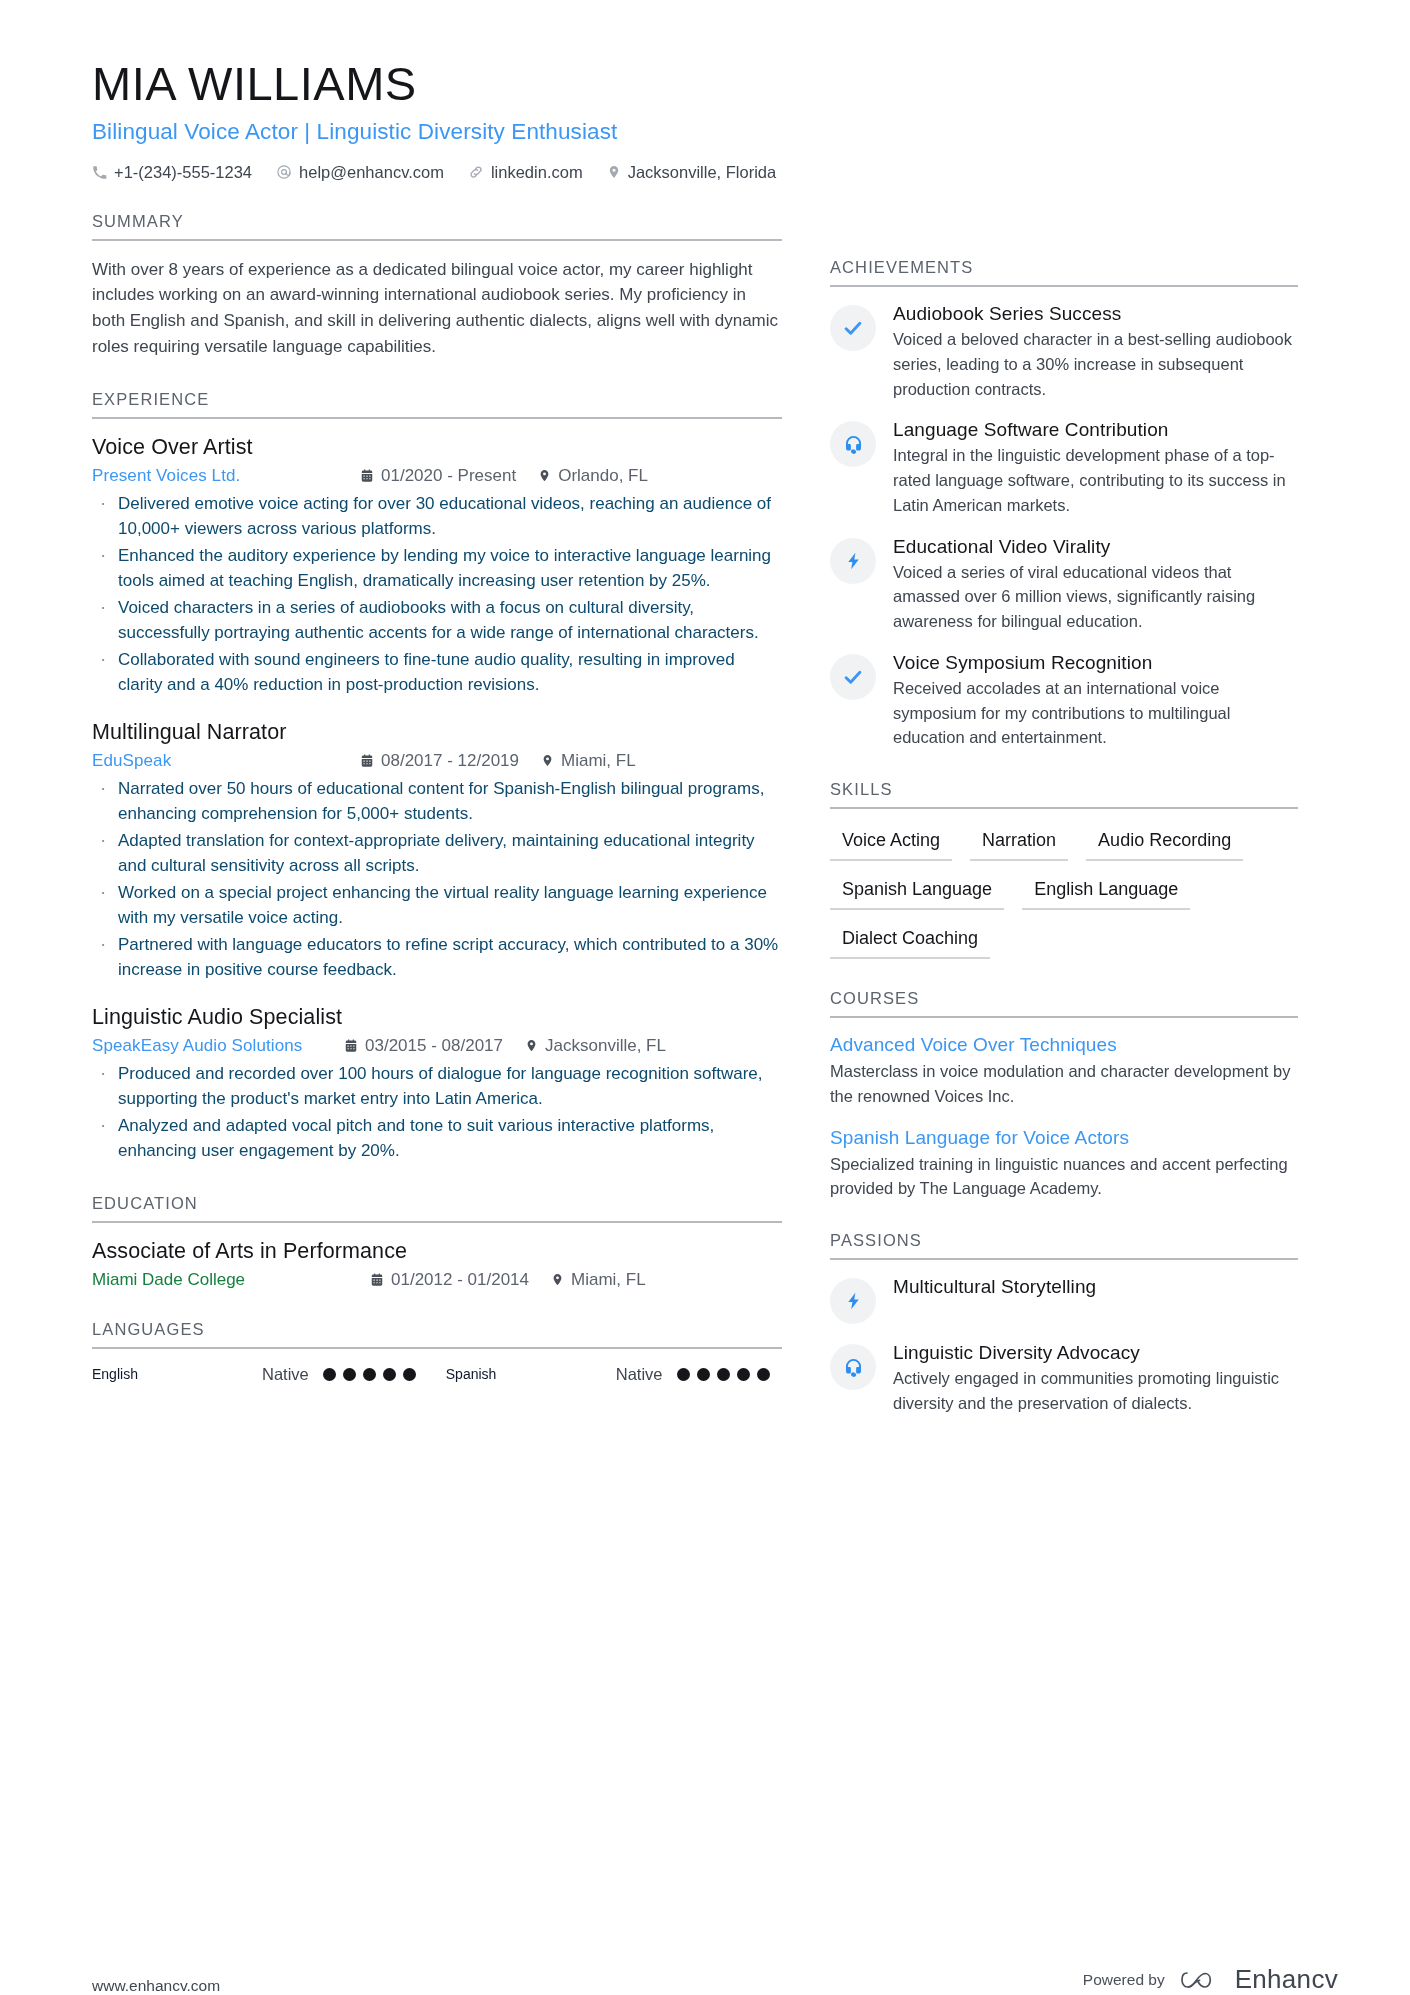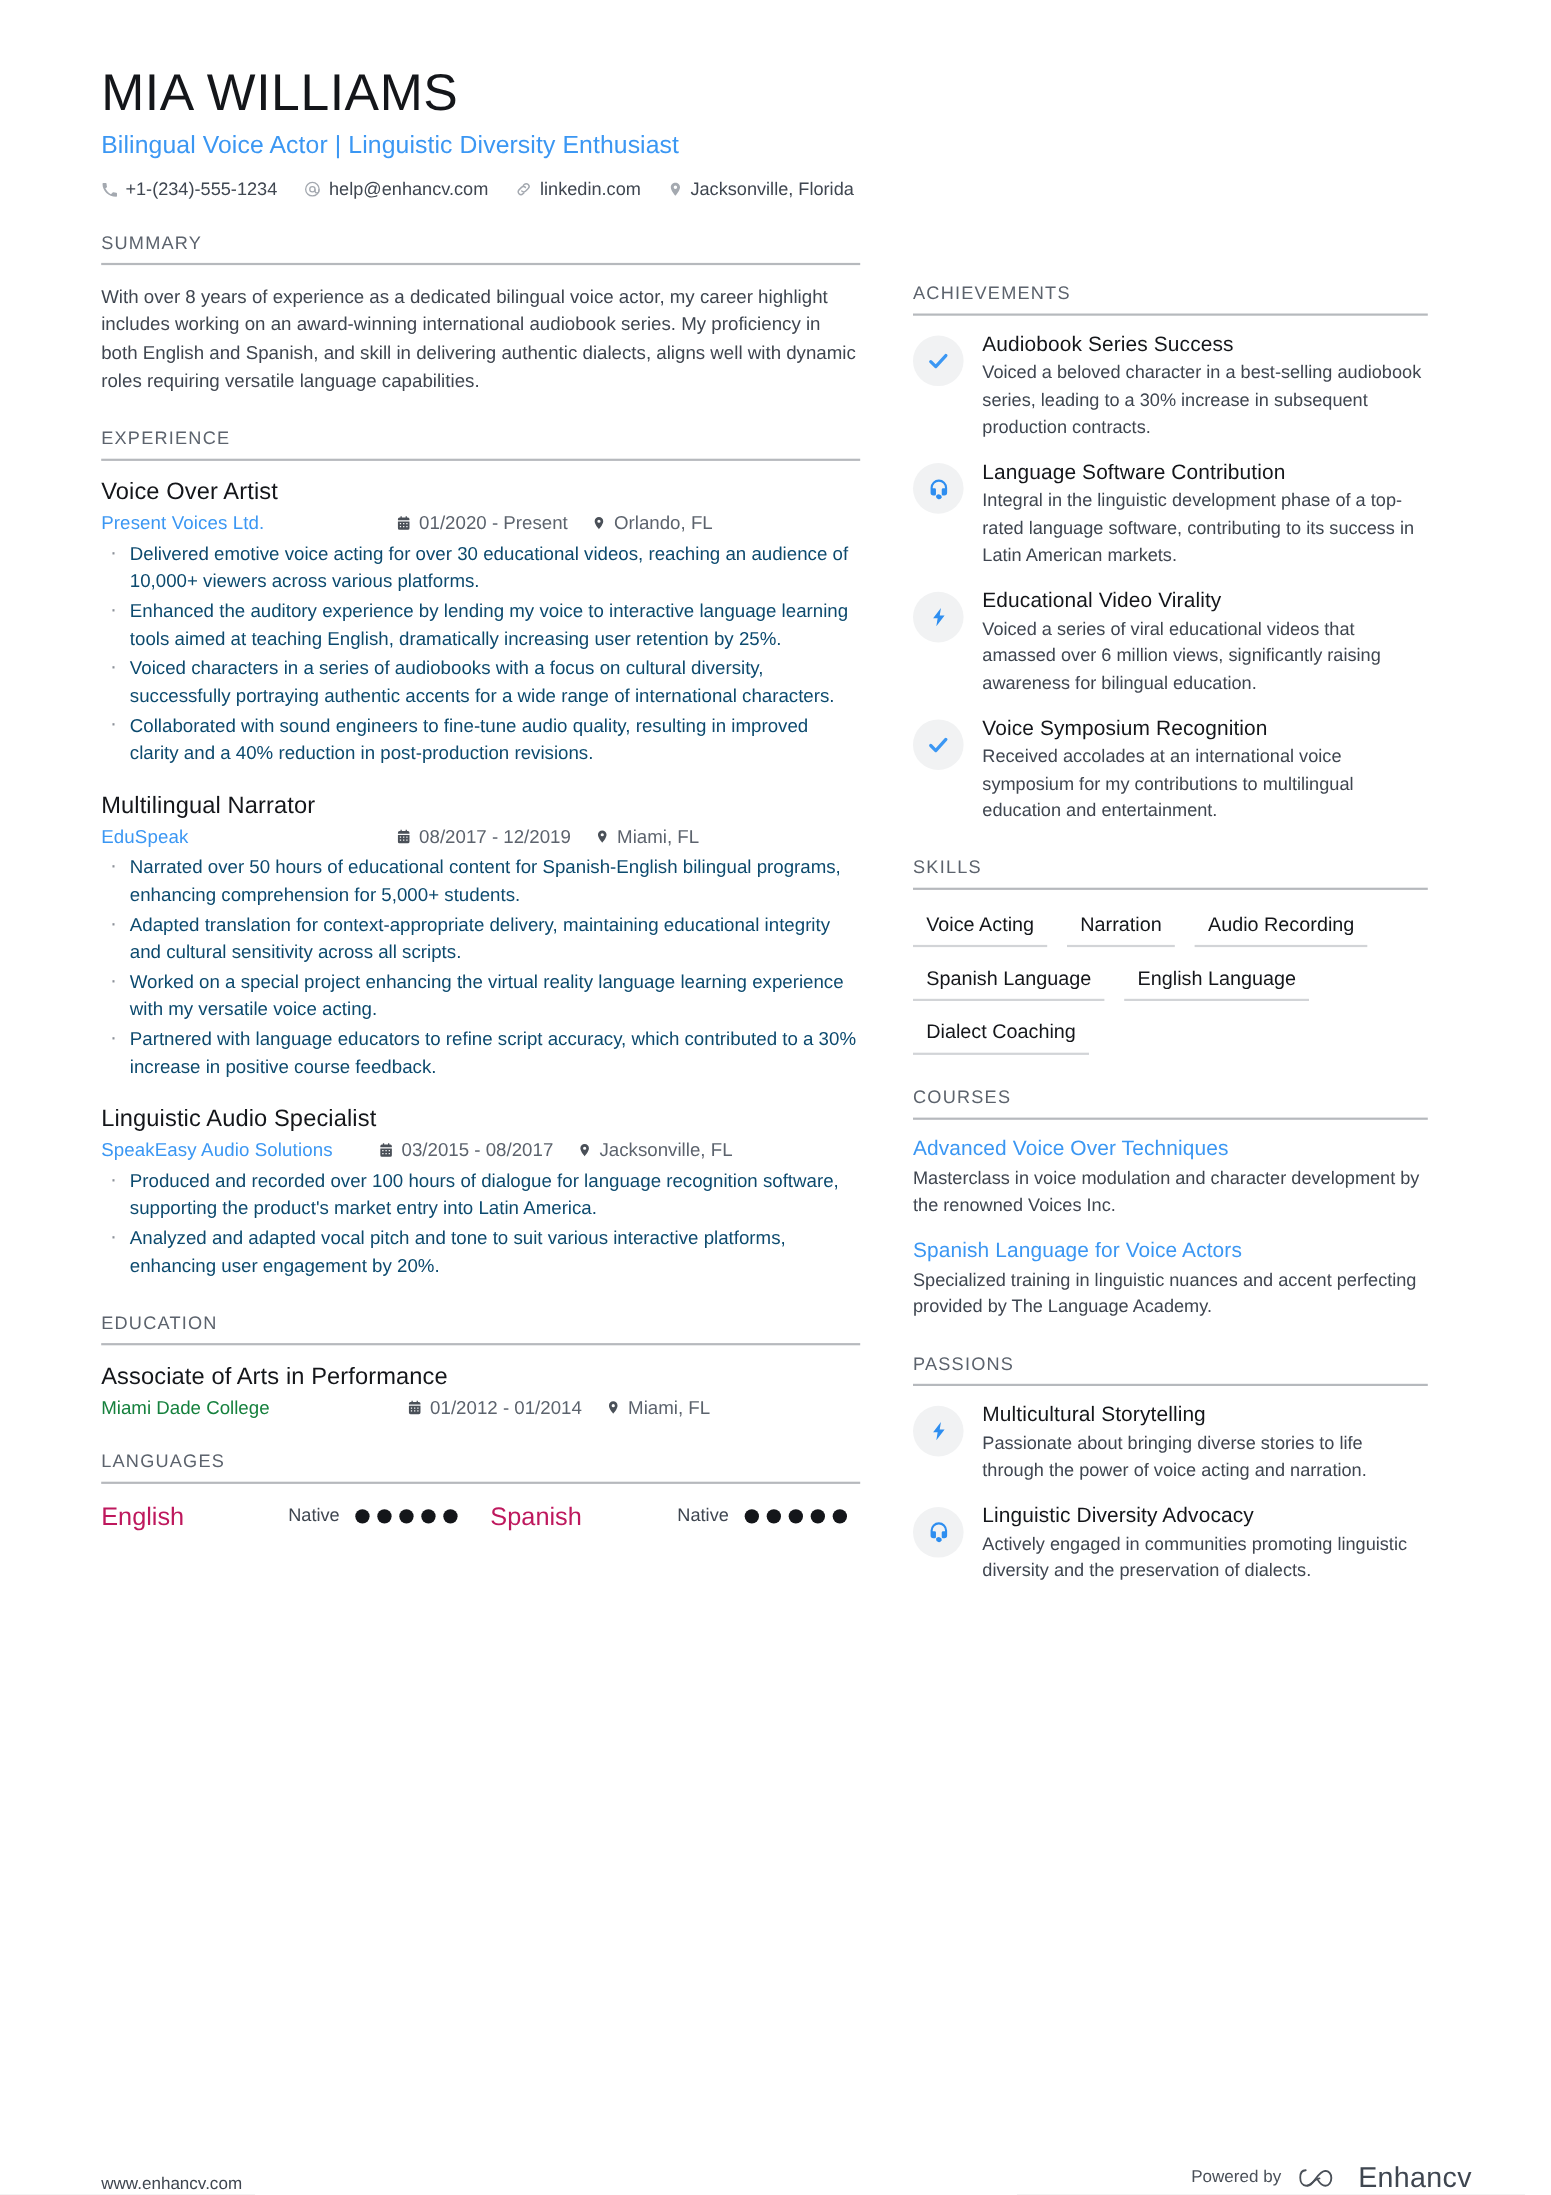--- a/index.html
+++ b/index.html
@@ -137,22 +137,22 @@
   .edu-school {
     color: #15803d;
     flex: 0 0 auto;
     min-width: 278px;
   }
 
   
   .lang-row { display: flex; align-items: center; }
   .lang-block { display: flex; align-items: center; flex: 0 0 auto; }
   .lang-name {
-    font-size: 23px;
-    color: #be185d;
+    font-size: 14px;
+    color: #0f172a;
     width: 170px;
   }
   .lang-level {
     font-size: 16.5px;
     color: #3f4650;
     margin-right: 14px;
   }
   .dots { display: flex; gap: 7px; align-items: center; }
   .dot {
     width: 13px; height: 13px;
@@ -541,21 +541,20 @@
         <div class="sec-body">
 
           <div class="entry">
             <div class="entry-icon">
               <svg width="19" height="22" viewBox="0 0 24 24" fill="#2e8ef0">
                   <path d="M14.4 1.5L5.4 13.3h5.2L9.1 22.5l9.5-12.3h-5.6z"></path>
                 </svg>
             </div>
             <div class="entry-body">
               <div class="entry-title">Multicultural Storytelling</div>
-              <div class="entry-desc">Passionate about bringing diverse stories to life through the power of voice acting and narration.</div>
             </div>
           </div>
 
           <div class="entry">
             <div class="entry-icon">
               <svg width="21" height="21" viewBox="0 0 24 24" fill="#2e8ef0">
                   <path d="M12 2.2A8.6 8.6 0 0 0 3.4 10.8v5.1a2.9 2.9 0 0 0 2.9 2.9h1.3a1.4 1.4 0 0 0 1.4-1.4v-4.6a1.4 1.4 0 0 0-1.4-1.4H5.6v-.6A6.4 6.4 0 0 1 12 4.4a6.4 6.4 0 0 1 6.4 6.4v.6h-2a1.4 1.4 0 0 0-1.4 1.4v4.6a1.4 1.4 0 0 0 1.4 1.4h1.3a2.9 2.9 0 0 0 2.9-2.9v-5.1A8.6 8.6 0 0 0 12 2.2z"></path>
                   <path d="M9 19.4a3.2 3.2 0 0 0 6.1 1.5 3.2 3.2 0 0 0-6.1-1.5z"></path>
                 </svg>
             </div>

